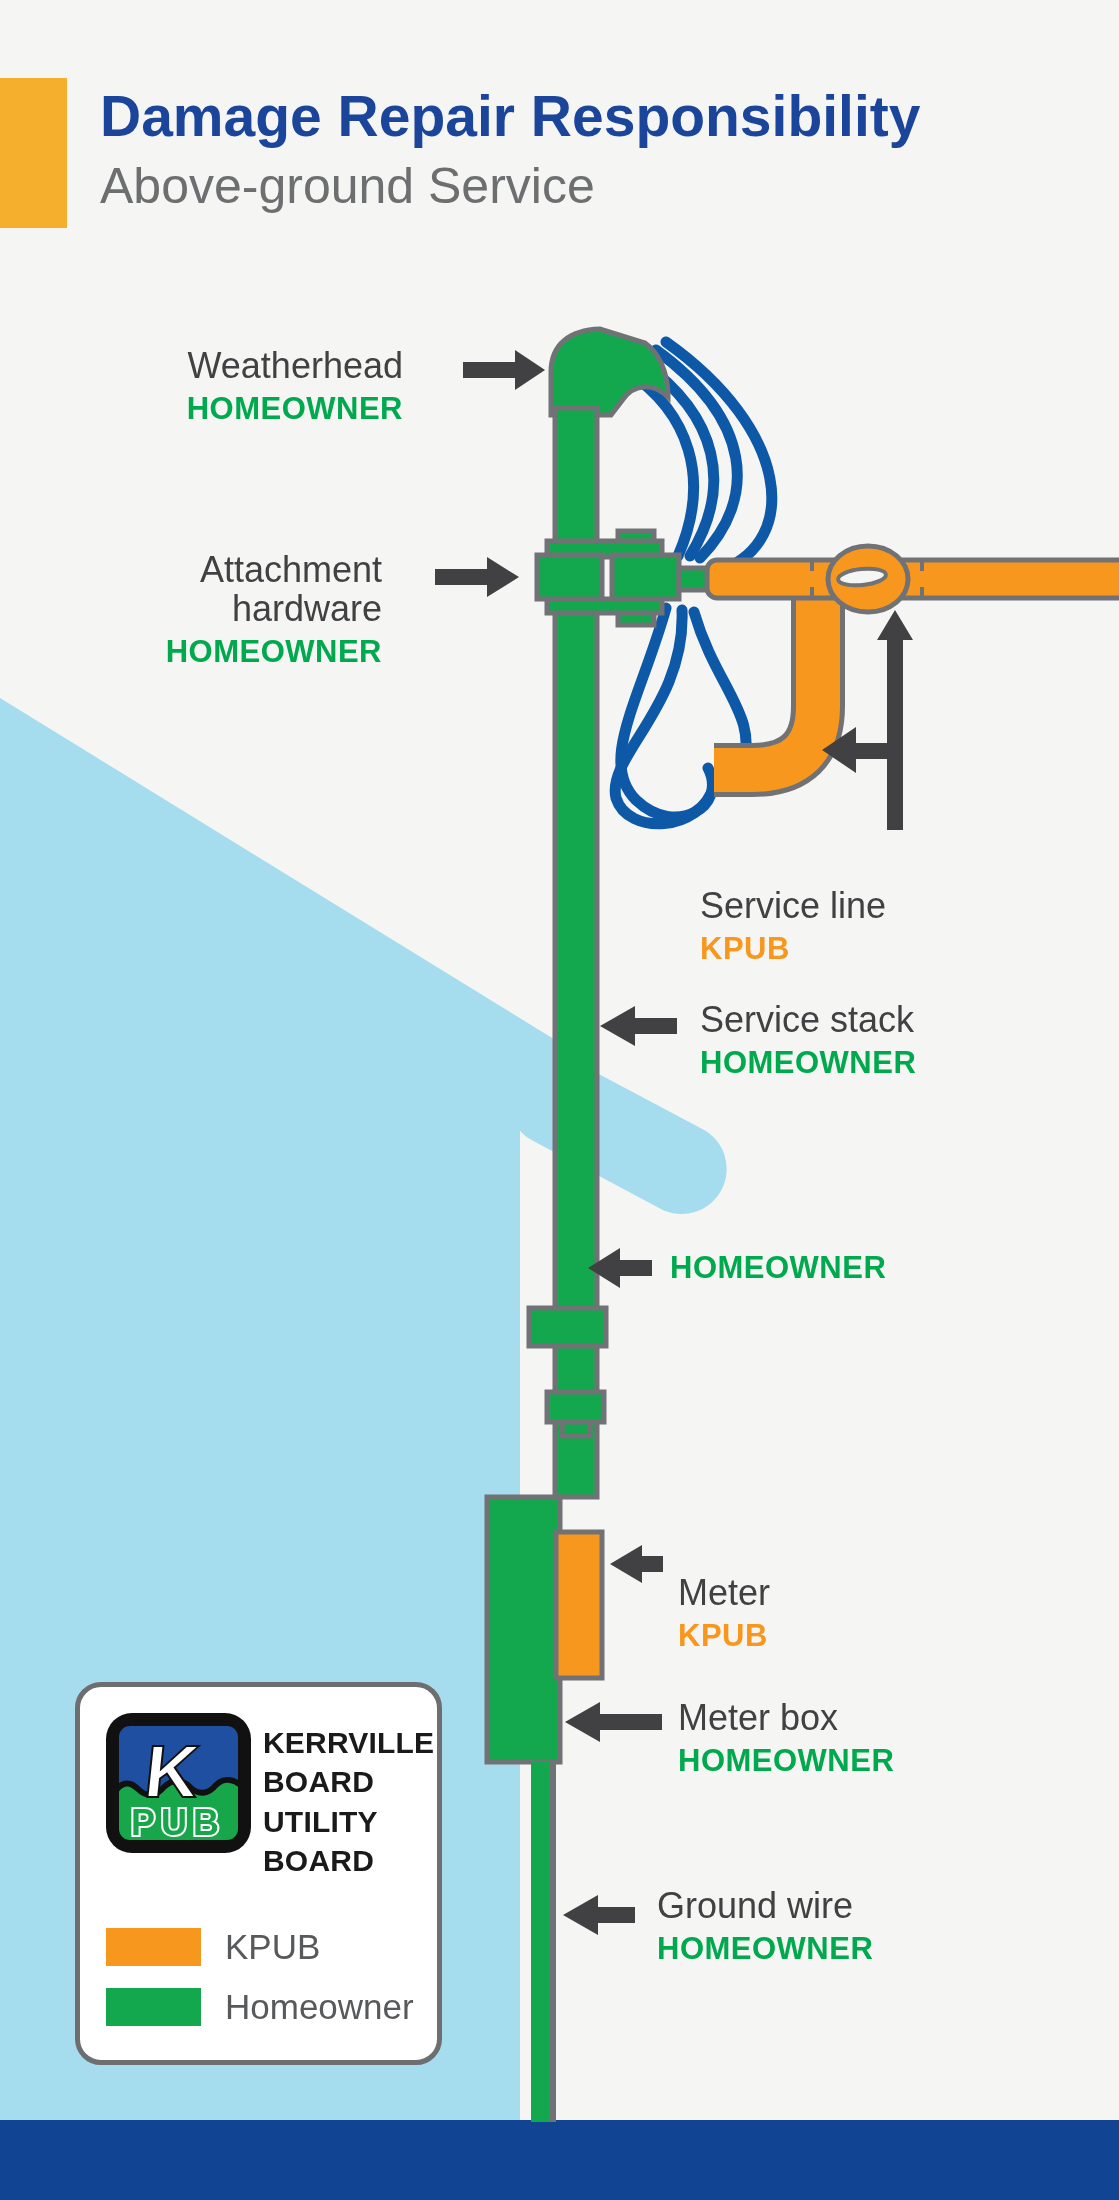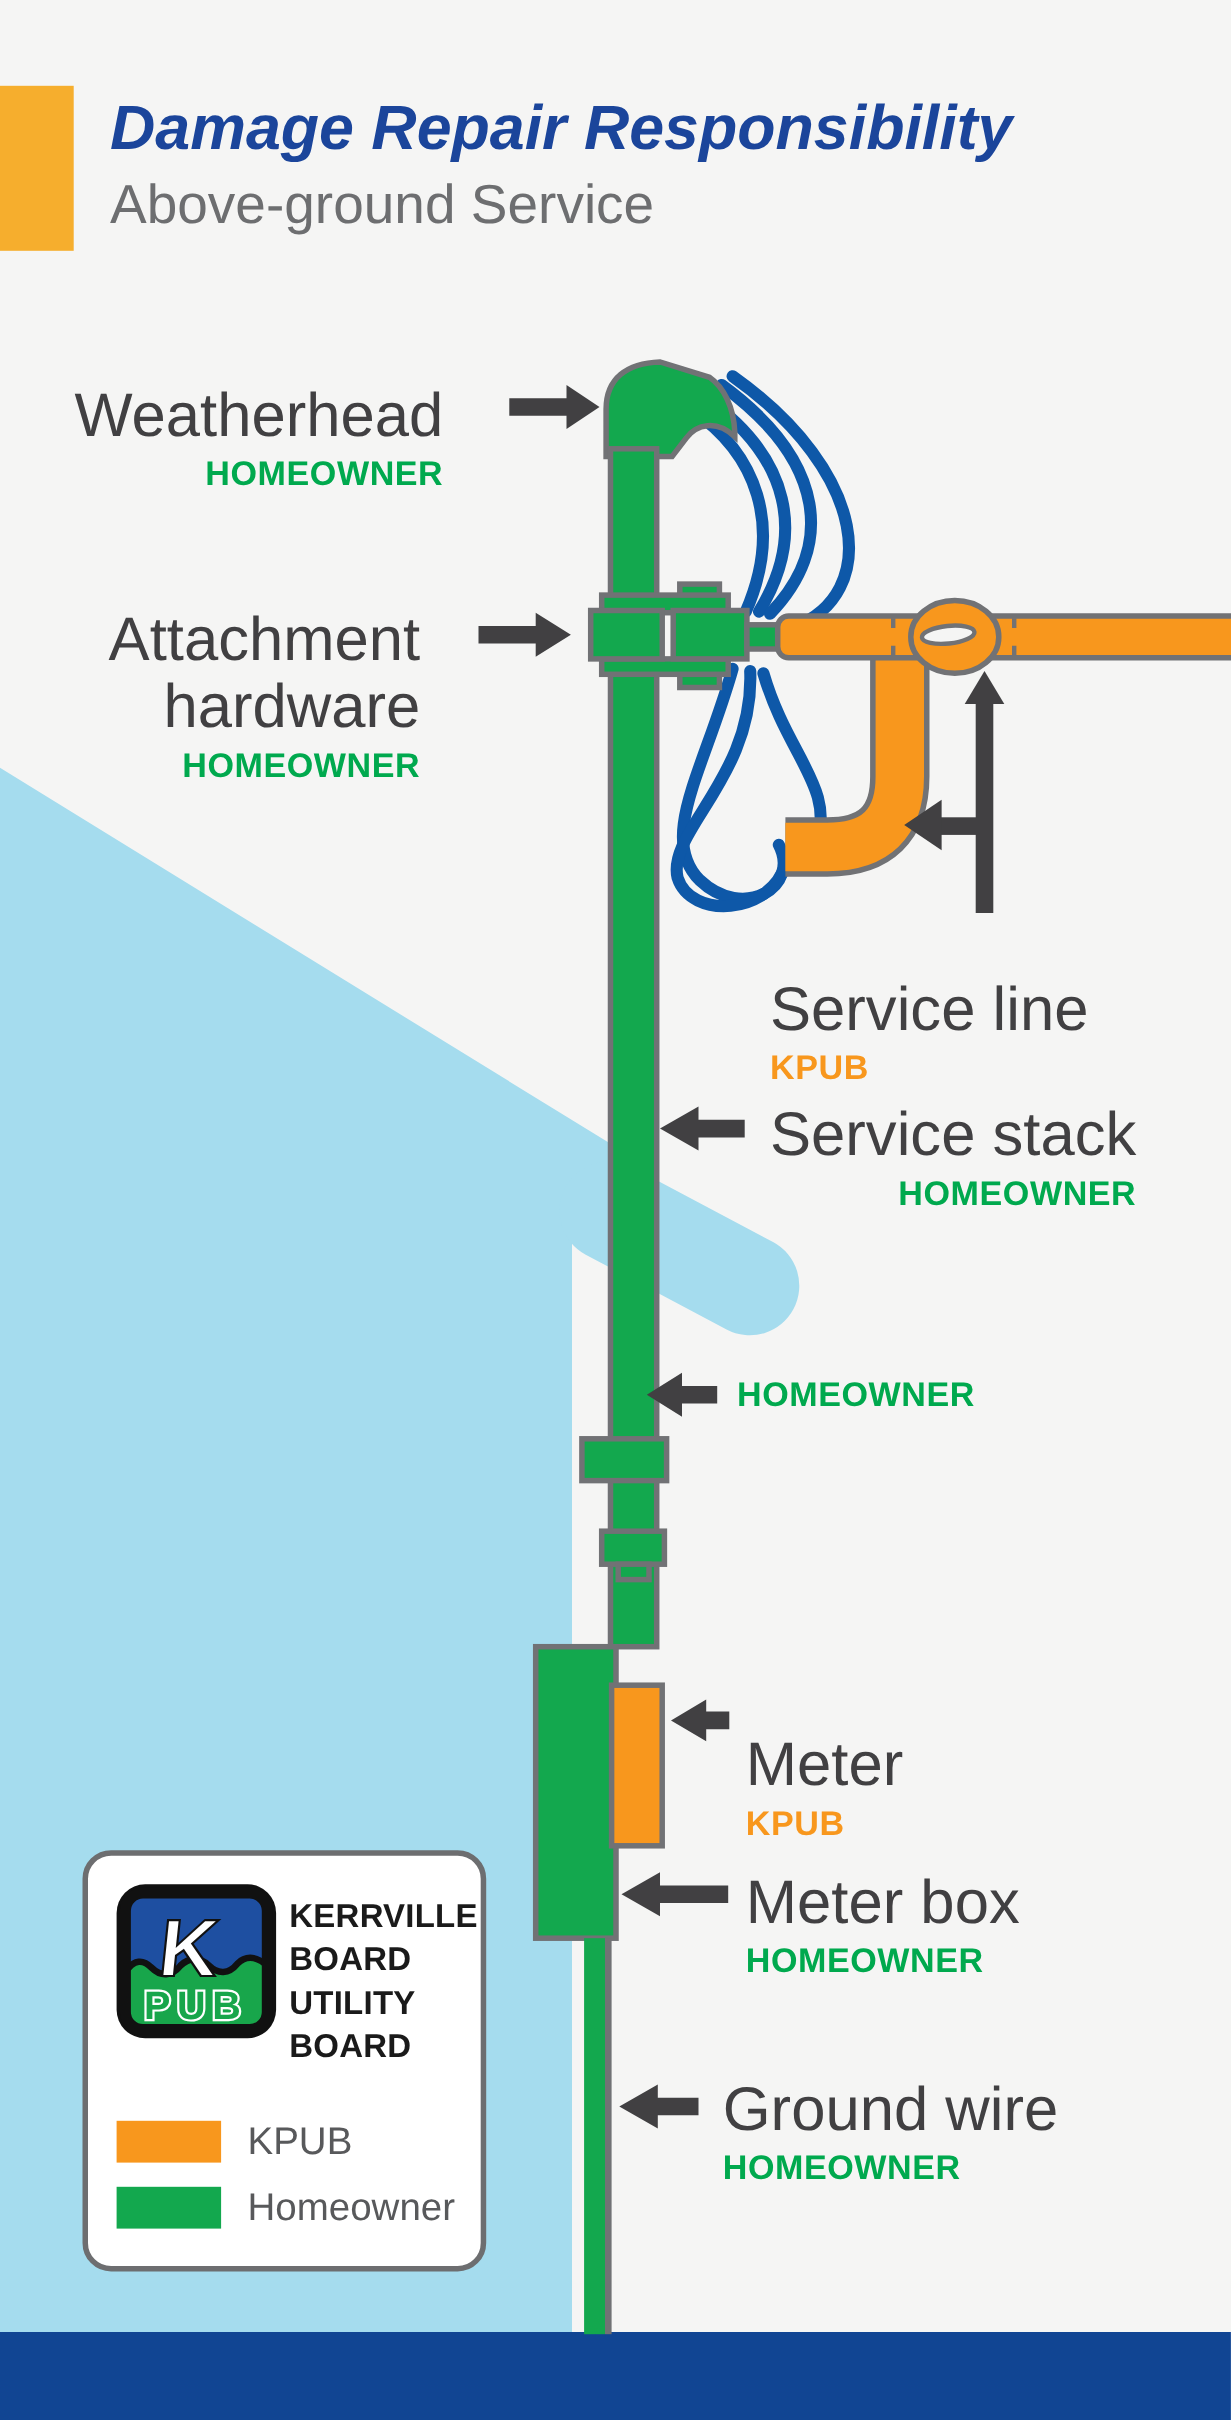--- a/index.html
+++ b/index.html
@@ -4,25 +4,25 @@
 <style>
   html,body{margin:0;padding:0;background:#e8e8e8;}
   .canvas{
     position:relative;width:1119px;height:2200px;overflow:hidden;
     background:#F5F5F4;font-family:"Liberation Sans",sans-serif;
   }
   svg{position:absolute;left:0;top:0;}
   .abs{position:absolute;}
   
   .header-square{left:0;top:78px;width:67px;height:150px;background:#F6AE2D;}
-  .title{left:100px;top:84px;font-size:57px;font-weight:bold;color:#1B459B;line-height:1.15;white-space:nowrap;font-style:italic;}
+  .title{left:100px;top:84px;font-size:57px;font-weight:bold;color:#1B459B;line-height:1.15;white-space:nowrap;}
   .subtitle{left:100px;top:158px;font-size:50px;font-weight:normal;color:#6D6E70;line-height:1.15;white-space:nowrap;}
   
   .callout{position:absolute;line-height:1.09;}
-  .callout .main{font-size:56px;color:#414042;white-space:nowrap;}
+  .callout .main{font-size:36px;color:#414042;white-space:nowrap;}
   .callout .sub{font-size:31px;font-weight:bold;letter-spacing:.5px;margin-top:7px;white-space:nowrap;}
   .sub.homeowner{color:#00A94E;}
   .sub.kpub{color:#F8971D;}
   .align-right{text-align:right;}
   .align-left{text-align:left;}
   .sub-right{text-align:right;}
   
   .bottom-bar{left:0;top:2120px;width:1119px;height:80px;background:#114593;}
   
   .logo-box{left:75px;top:1682px;width:367px;height:383px;background:#ffffff;

